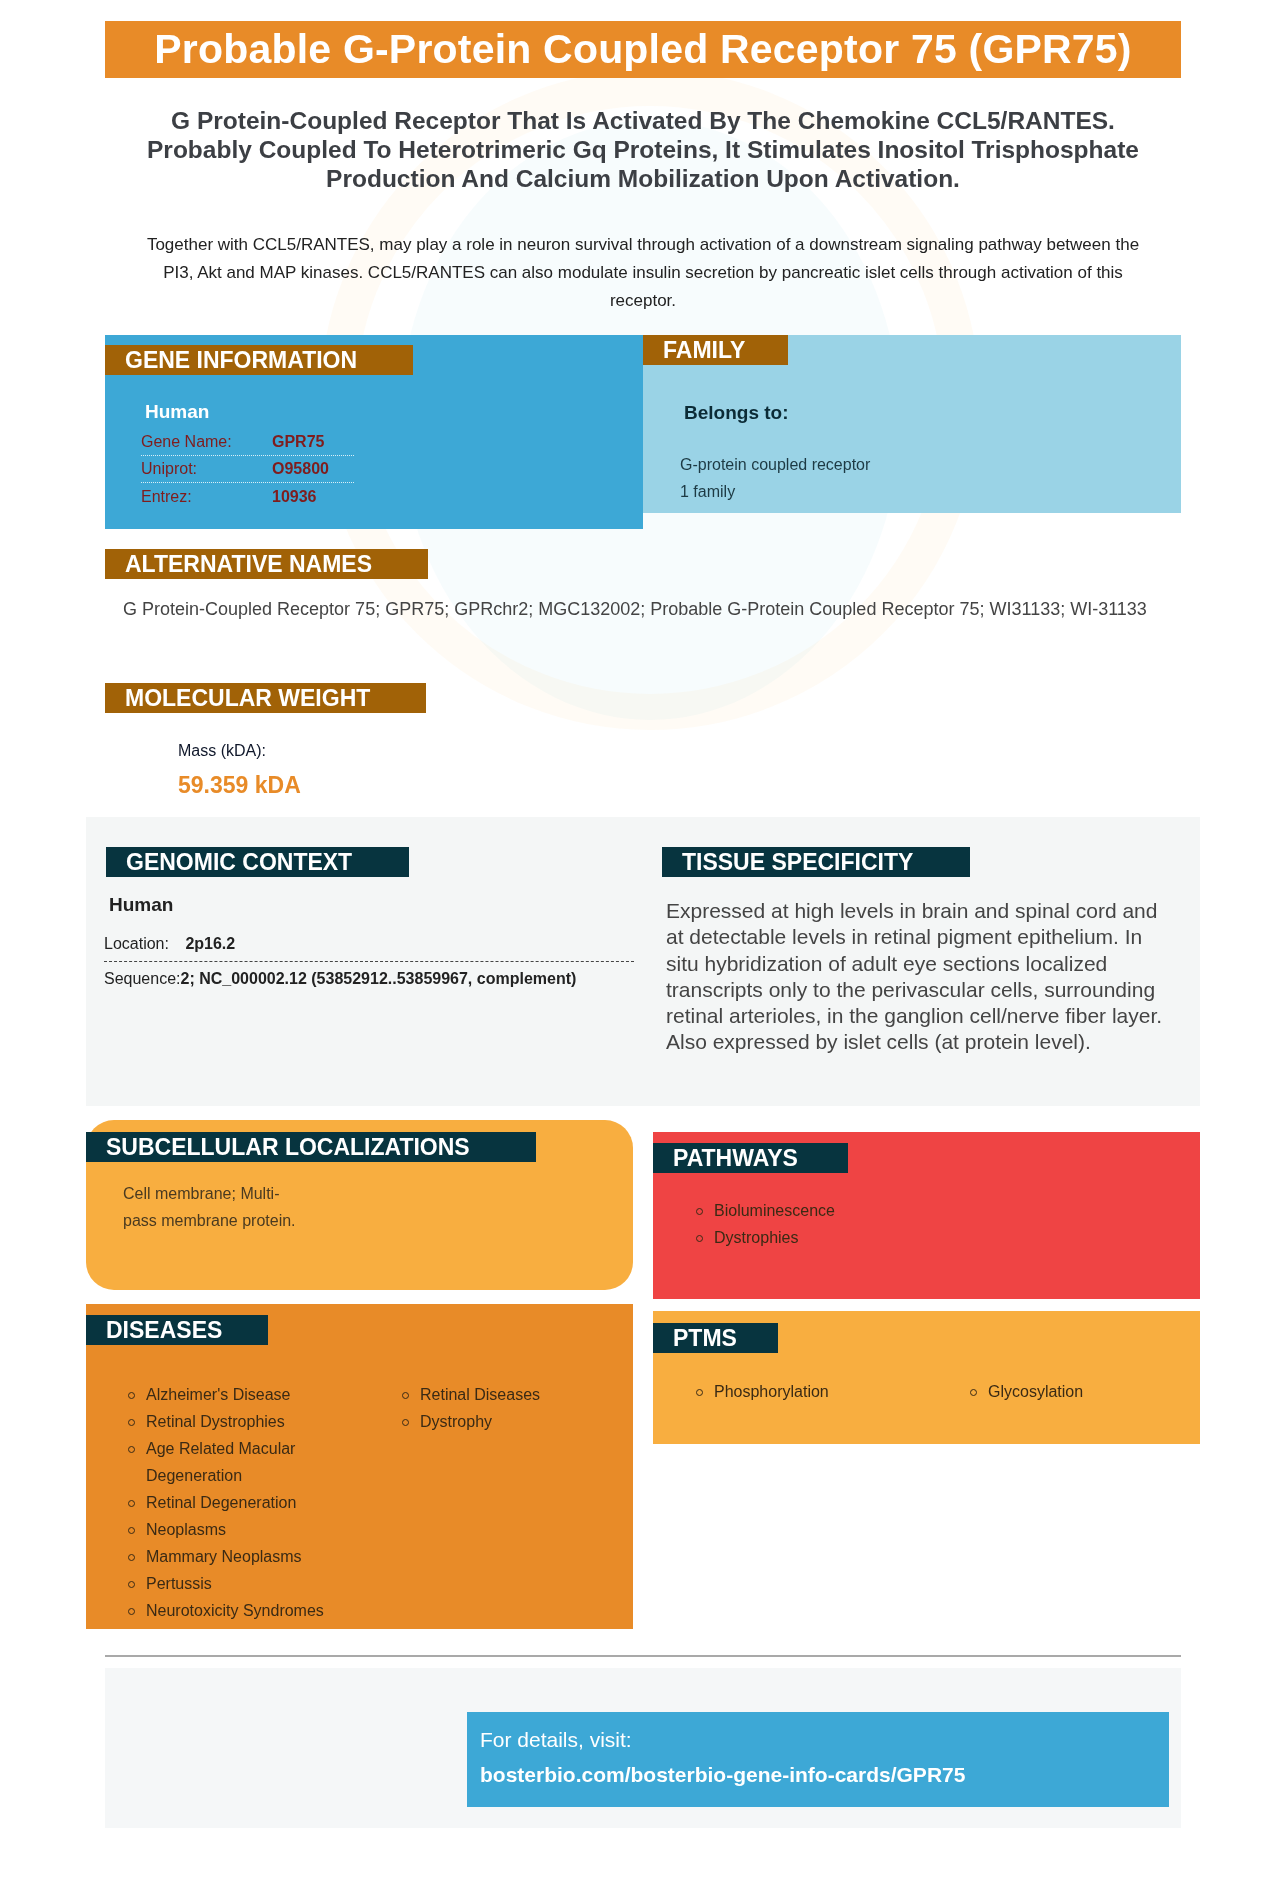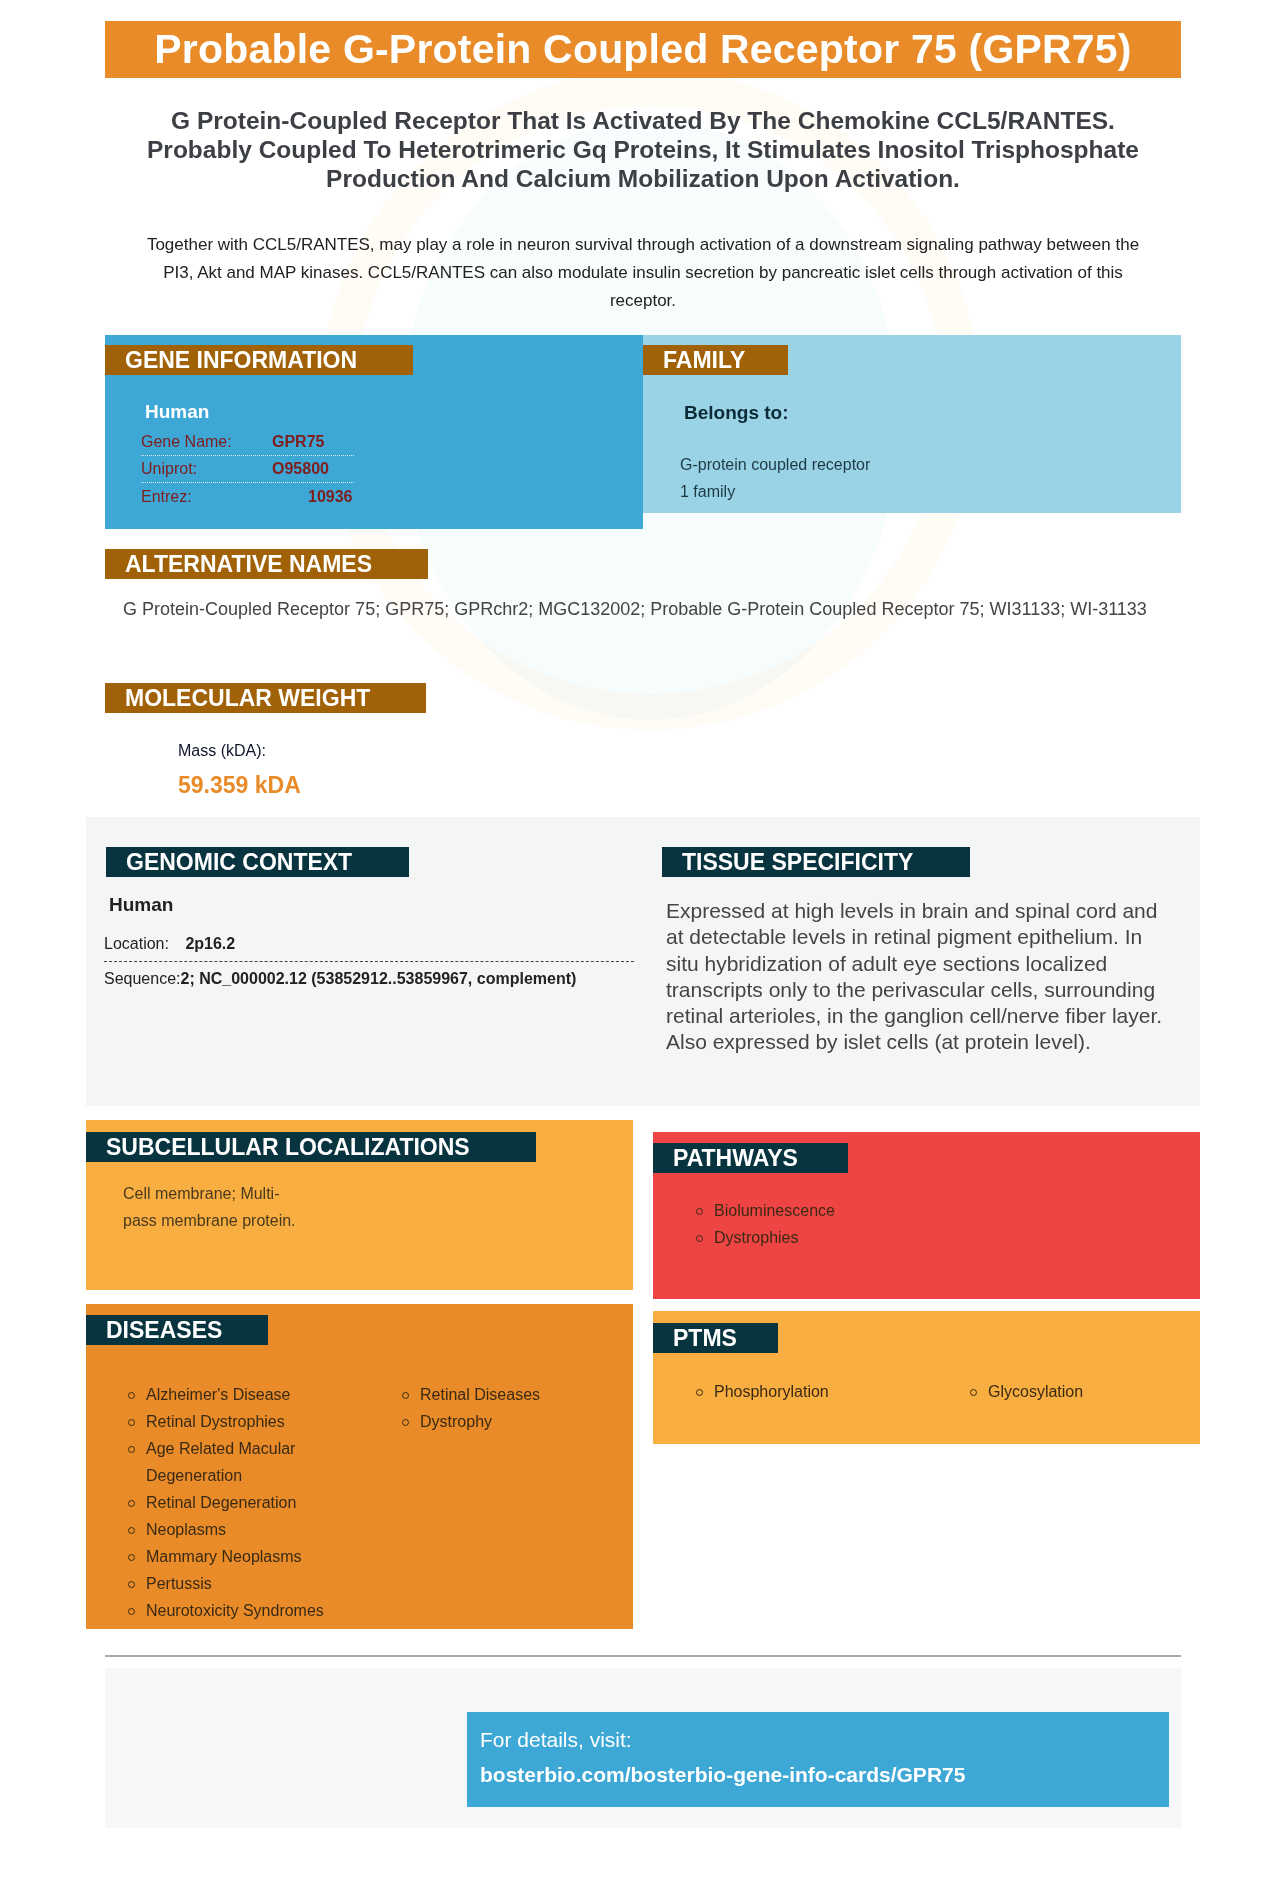--- a/index.html
+++ b/index.html
@@ -19,39 +19,39 @@
   .intro { left: 140px; top: 231px; width: 1006px; text-align: center; font-size: 17px; line-height: 28px; color: #222; }
 
   .panel-gene { left: 105px; top: 335px; width: 538px; height: 194px; background: #3da8d6; }
   .panel-family { left: 643px; top: 335px; width: 538px; height: 178px; background: #9ad3e6; }
   .tag-orange { position: absolute; background: #a16207; color: #fff; font-weight: bold; font-size: 23px; line-height: 30px; padding-left: 20px; }
   .tag-dark { position: absolute; background: #07343f; color: #fff; font-weight: bold; font-size: 23px; line-height: 30px; padding-left: 20px; }
 
   .gene-species { position: absolute; left: 40px; top: 66px; color: #fff; font-weight: bold; font-size: 19px; }
   .gene-table { position: absolute; left: 36px; top: 94px; width: 213px; }
   .gene-row { display: flex; height: 27px; align-items: center; font-size: 16px; color: #7f1d1d; border-bottom: 1px dotted rgba(255,255,255,0.8); }
-  .gene-row:last-child { border-bottom: none; gap: 36px; }
+  .gene-row:last-child { border-bottom: none; }
   .gene-row .k { width: 131px; }
   .gene-row .v { font-weight: bold; }
 
   .family-belongs { position: absolute; left: 41px; top: 67px; font-weight: bold; font-size: 19px; color: #0b2b36; }
   .family-text { position: absolute; left: 37px; top: 116px; font-size: 16px; line-height: 27px; color: #1d3a44; }
 
   .alt-text { left: 123px; top: 598px; width: 1050px; font-size: 18px; line-height: 22px; color: #444; }
   .mass-label { left: 178px; top: 742px; font-size: 16px; color: #0f172a; }
   .mass-value { left: 178px; top: 772px; font-size: 23px; font-weight: bold; color: #e88b28; }
 
   .gray-section { left: 86px; top: 817px; width: 1114px; height: 289px; background: #f4f6f6; }
   .gc-species { position: absolute; left: 23px; top: 77px; font-weight: bold; font-size: 19px; color: #222; }
   .gc-row { position: absolute; left: 18px; font-size: 16px; color: #222; }
   .gc-row b { font-weight: bold; }
   .gc-divider { position: absolute; left: 18px; top: 144px; width: 530px; border-top: 1px dashed #444; }
   .tissue-text { position: absolute; left: 580px; top: 81px; width: 500px; font-size: 21px; line-height: 26.3px; color: #444; }
 
-  .panel-subcell { left: 86px; top: 1120px; width: 547px; height: 170px; background: #f8ae40; }
+  .panel-subcell { left: 86px; top: 1120px; width: 547px; height: 170px; background: #f8ae40; border-radius: 28px; }
   .panel-path { left: 653px; top: 1132px; width: 547px; height: 167px; background: #ef4444; }
   .panel-dis { left: 86px; top: 1304px; width: 547px; height: 325px; background: #e88b28; }
   .panel-ptm { left: 653px; top: 1311px; width: 547px; height: 133px; background: #f8ae40; }
 
   .panel-text { position: absolute; font-size: 16px; line-height: 27px; color: #4a3a20; }
   ul.circle { list-style: none; position: absolute; }
   ul.circle li { position: relative; padding-left: 21px; font-size: 16px; line-height: 27px; color: #3a2a14; }
   ul.circle li::before { content: ""; position: absolute; left: 3px; top: 11px; width: 5px; height: 5px; border: 1px solid #3a2a14; border-radius: 50%; }
 
   .hr { left: 105px; top: 1655px; width: 1076px; height: 2px; background: #a9a9a9; }
@@ -83,21 +83,21 @@
       <span class="v">O95800</span>
     </div>
     <div class="gene-row">
       <span class="k">Entrez:</span>
       <span class="v">10936</span>
     </div>
   </div>
 </div>
 
 <div class="abs panel-family">
-  <div class="tag-orange" style="left:0; top:10px; width:145px;">FAMILY</div>
+  <div class="tag-orange" style="left:0; top:0; width:145px;">FAMILY</div>
   <div class="family-belongs">Belongs to:</div>
   <div class="family-text">
     <div>G-protein coupled receptor</div>
     <div>1 family</div>
   </div>
 </div>
 
 <div class="tag-orange" style="left:105px; top:549px; width:323px;">ALTERNATIVE NAMES</div>
 <div class="abs alt-text">G Protein-Coupled Receptor 75; GPR75; GPRchr2; MGC132002; Probable G-Protein Coupled Receptor 75; WI31133; WI-31133</div>
 

